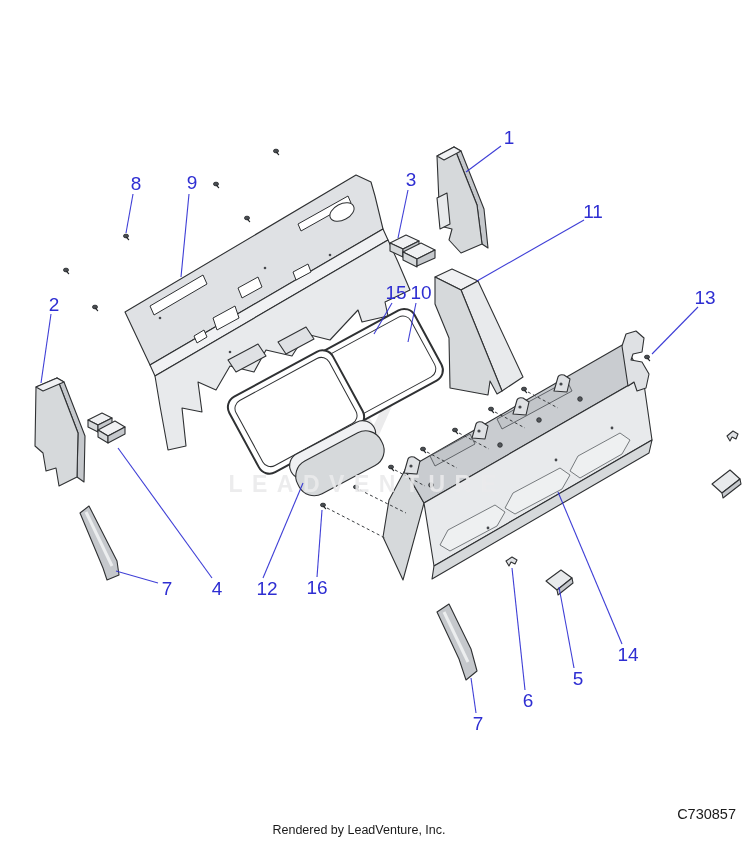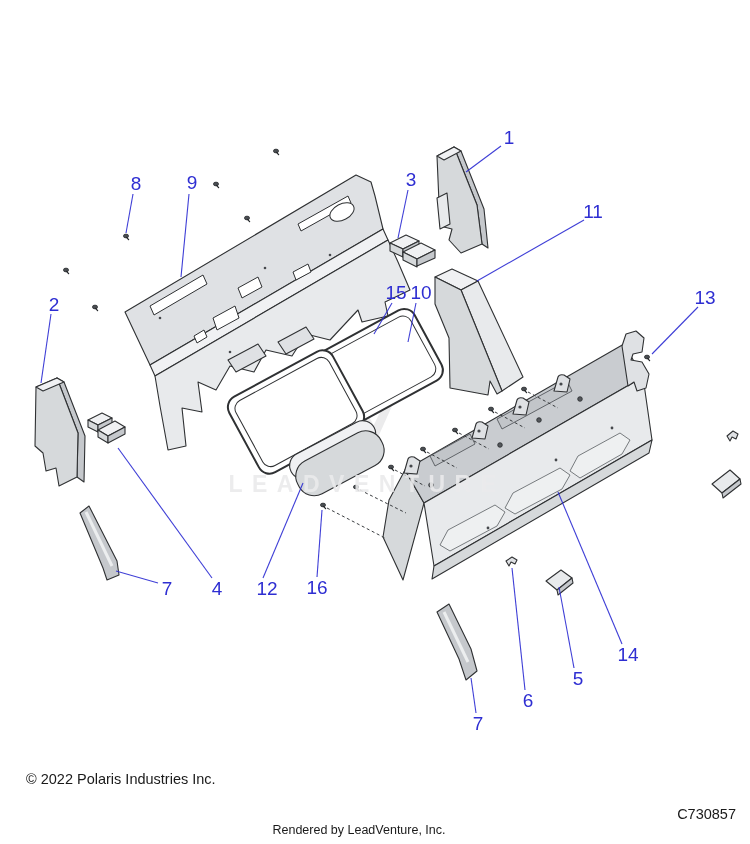--- a/index.html
+++ b/index.html
@@ -247,17 +247,16 @@
         <text x="705" y="297" class="callout-num">13</text>
         <line x1="622" y1="644" x2="558" y2="492" class="leader"></line>
         <text x="628" y="654" class="callout-num">14</text>
         <line x1="392" y1="303" x2="374" y2="334" class="leader"></line>
         <text x="396" y="292" class="callout-num">15</text>
         <line x1="317" y1="577" x2="322" y2="510" class="leader"></line>
         <text x="317" y="587" class="callout-num">16</text>
       </g>
 </svg>
 
-<div class="footer-line copyright">© 2022 Polaris Industries Inc.</div>
 <div class="footer-line part-code">C730857</div>
 <div class="footer-line rendered-by">Rendered by LeadVenture, Inc.</div>
 
 </div>
 
 </body></html>

